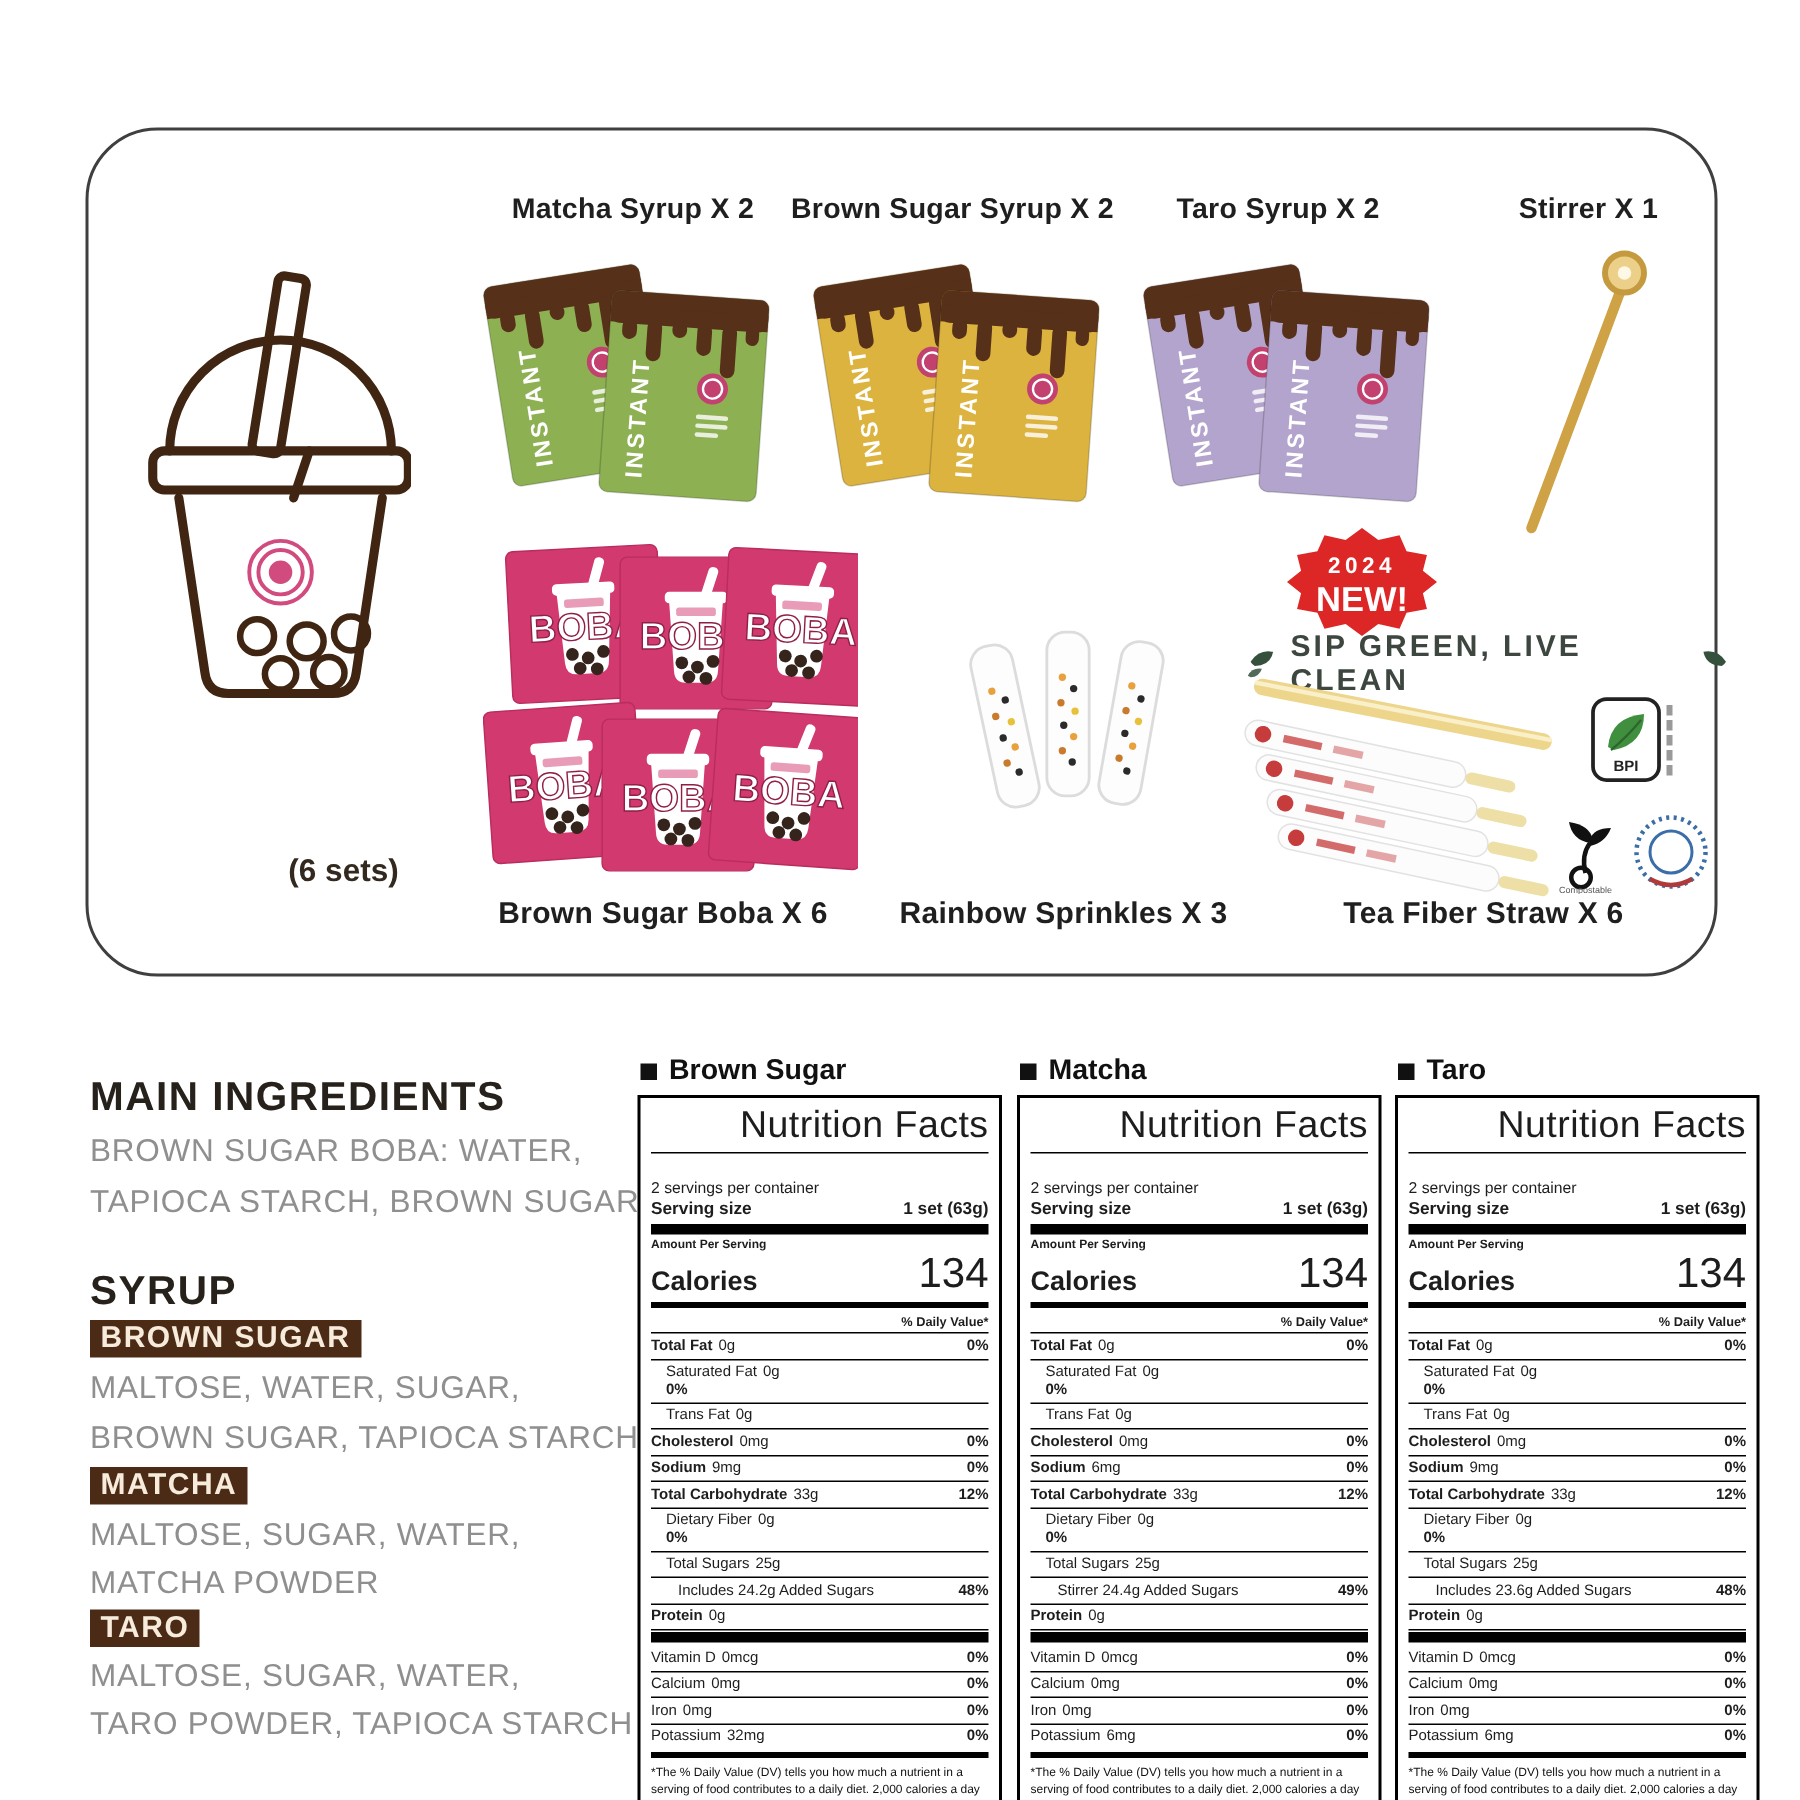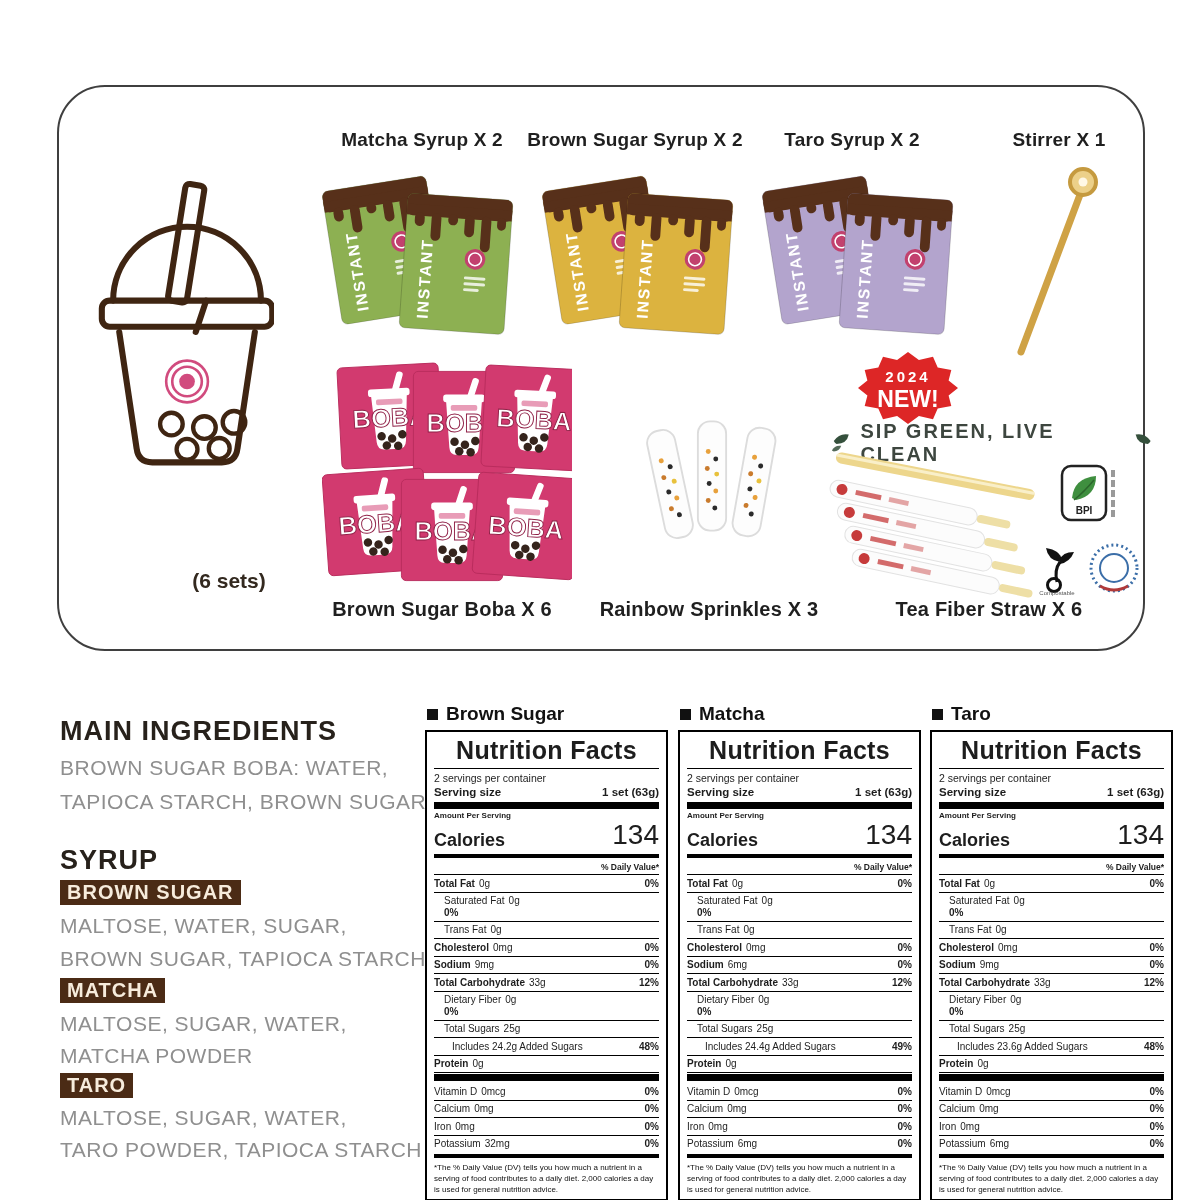--- a/index.html
+++ b/index.html
@@ -23,22 +23,22 @@
   .ing-title{position:absolute;left:60px;font-size:27px;font-weight:800;color:#27211b;letter-spacing:1px;}
   .ing-line{position:absolute;left:60px;font-size:21px;color:#8f8f8f;letter-spacing:.5px;}
   .chip{position:absolute;left:60px;display:inline-block;background:#4b2b15;color:#f7ecdc;
         font-weight:700;font-size:20px;letter-spacing:1px;padding:1px 7px;}
 
   
   .nf-wrap{position:absolute;top:703px;width:243px;}
   .nf-flavor{display:flex;align-items:center;gap:8px;font-size:19px;font-weight:700;color:#111;margin:0 0 5px 2px;}
   .nf-square{width:11px;height:11px;background:#111;display:inline-block;}
   .nf-panel{border:2px solid #000;background:#fff;padding:4px 7px;min-height:404px;box-sizing:border-box;}
-  .nf-title{font-size:25px;font-weight:700;text-align:center;letter-spacing:.3px;white-space:nowrap;
-            border-bottom:1px solid #000;padding-bottom:3px;margin-bottom:2px;}
+  .nf-title{font-size:25px;font-weight:400;text-align:right;letter-spacing:.3px;white-space:nowrap;
+            border-bottom:1px solid #000;padding-bottom:3px;margin-bottom:16px;}
   .nf-servings{font-size:10.5px;padding:1px 0;}
   .nf-serv-row{display:flex;justify-content:space-between;font-size:11.5px;font-weight:700;padding:1px 0 3px;}
   .nf-bar7{height:7px;background:#000;margin:1px 0 2px;}
   .nf-bar4{height:4px;background:#000;margin:2px 0;}
   .nf-amount{font-size:8px;font-weight:700;margin-top:1px;}
   .nf-cal-row{display:flex;justify-content:space-between;align-items:flex-end;line-height:1;padding:1px 0 3px;}
   .nf-cal-l{font-size:18px;font-weight:800;}
   .nf-cal-v{font-size:28px;font-weight:400;}
   .nf-dvh{font-size:8.5px;font-weight:700;text-align:right;padding:2px 0;border-bottom:1px solid #000;}
   .nf-row{display:flex;justify-content:space-between;font-size:10px;padding:2.5px 0;
@@ -503,21 +503,21 @@
           <span class="nf-dv">0%</span>
         </div>
         <div class="nf-row ind1">
           <span class="nf-left">
             <span>Total Sugars</span>
             <span class="nf-val">25g</span>
           </span>
         </div>
         <div class="nf-row ind2">
           <span class="nf-left">
-            <span>Includes 24.4g Added Sugars</span>
+            <span>Stirrer 24.4g Added Sugars</span>
           </span>
           <span class="nf-dv">49%</span>
         </div>
         <div class="nf-row ind0">
           <span class="nf-left">
             <span class="nf-b">Protein</span>
             <span class="nf-val">0g</span>
           </span>
         </div>
         <div class="nf-bar7"></div>

